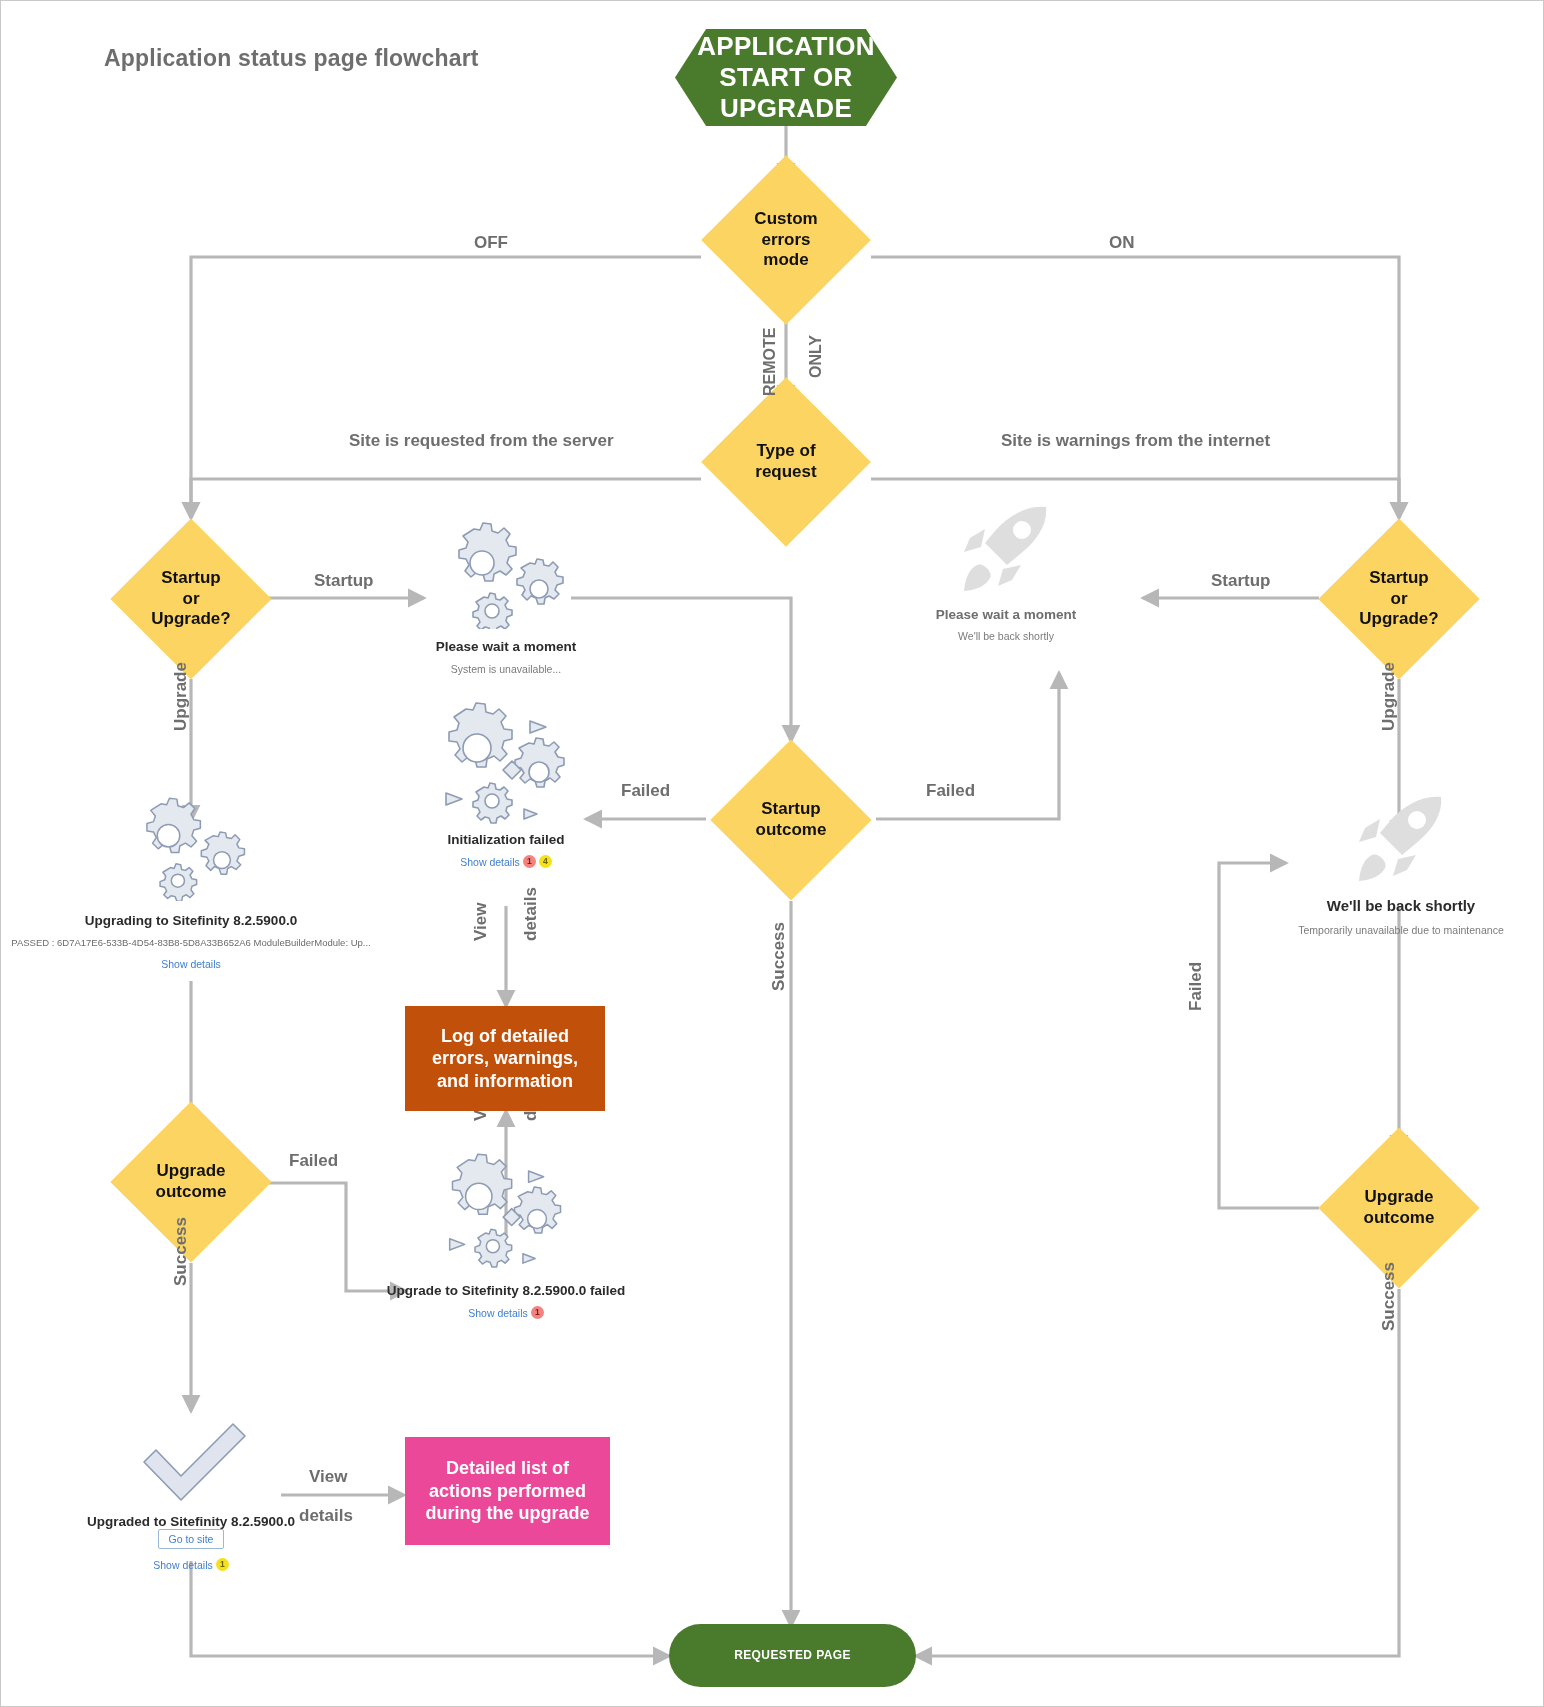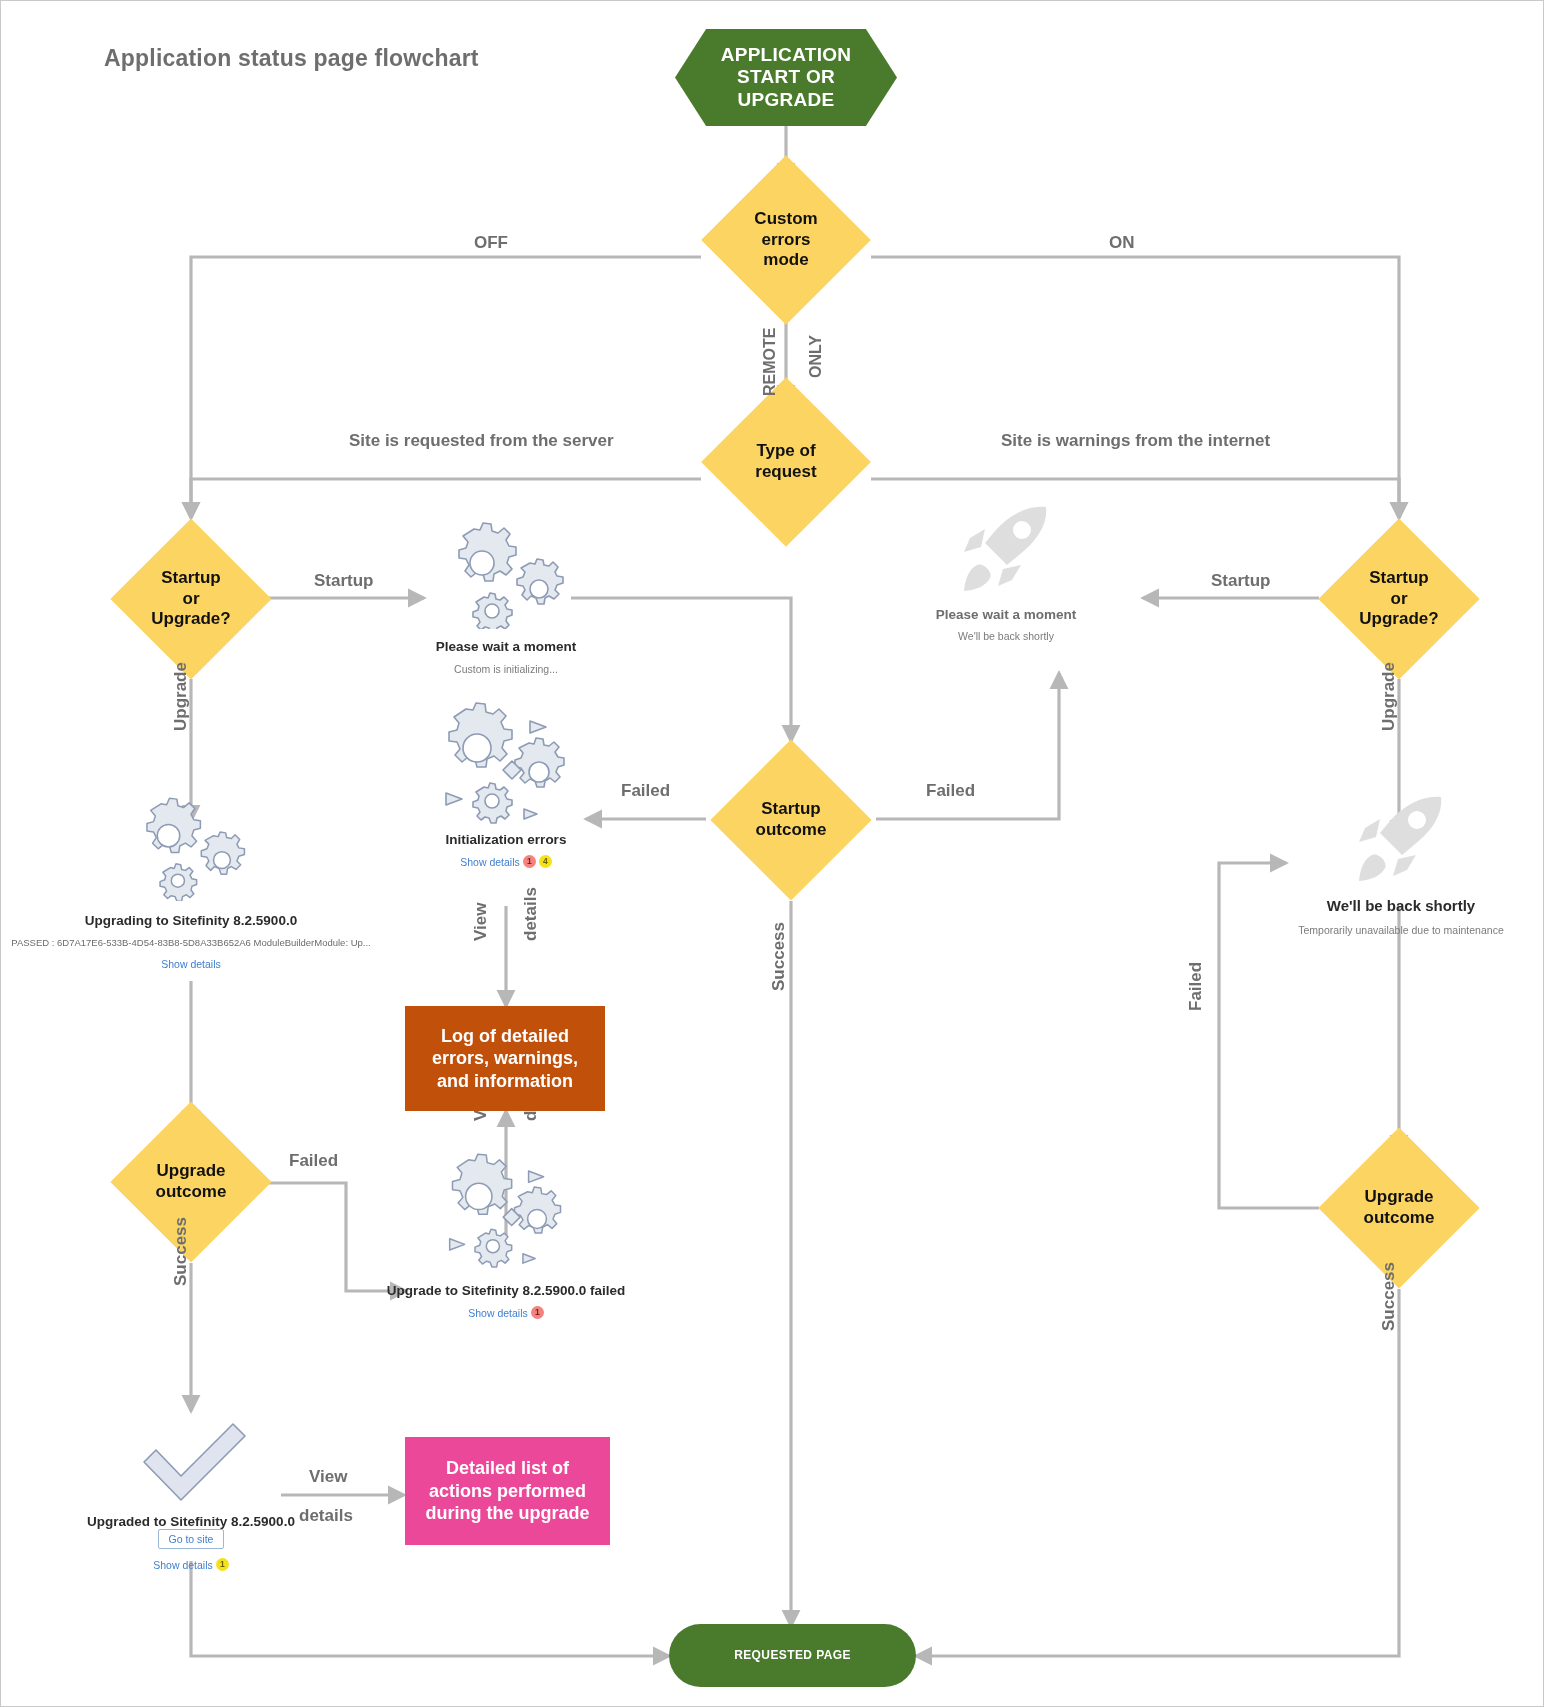--- a/index.html
+++ b/index.html
@@ -40,21 +40,21 @@
     align-items: center;
     justify-content: center;
     text-align: center;
     color: #ffffff;
     font-weight: bold;
     background: #4a7a2c;
     line-height: 1.18;
   }
   .hexagon {
     clip-path: polygon(14% 0%, 86% 0%, 100% 50%, 86% 100%, 14% 100%, 0% 50%);
-    font-size: 19px;
+    font-size: 26px;
     letter-spacing: .3px;
   }
   .stadium {
     border-radius: 999px;
     font-size: 12px;
     letter-spacing: .4px;
   }
   .diamond-wrap { }
   .diamond-text {
     position: absolute;
@@ -310,21 +310,21 @@
       <g fill="#e4e8ef" stroke="#8d9bb5" stroke-width="1.6" stroke-linejoin="round">
         <path d="M48 10 l6 1 3-7 8 1 1 7 6 2 6-5 6 6 -4 6 3 6 7 1 0 8 -7 2 -2 6 5 6 -6 6 -6-4 -6 3 -1 7 -8 0 -2-7 -6-2 -6 5 -6-6 4-6 -3-6 -7-1 0-8 7-2 2-6 -5-6z"></path>
         <circle cx="56" cy="44" r="12" fill="#ffffff"></circle>
         <path d="M104 44 l5 1 2-5 6 1 1 5 5 1 4-4 5 5 -3 5 2 4 6 1 0 6 -6 2 -2 5 4 4 -5 5 -5-3 -4 2 -1 6 -6 0 -2-6 -5-2 -4 4 -5-5 3-5 -2-4 -6-1 0-6 6-2 2-5 -4-4z"></path>
         <circle cx="113" cy="70" r="9" fill="#ffffff"></circle>
         <path d="M58 78 l4 1 2-5 5 1 1 5 4 1 4-3 4 4 -3 4 2 4 5 1 0 5 -5 2 -1 4 3 4 -4 4 -4-3 -4 2 -1 5 -5 0 -2-5 -4-1 -4 3 -4-4 3-4 -2-4 -5-1 0-5 5-2 1-4 -3-4z"></path>
         <circle cx="66" cy="92" r="7" fill="#ffffff"></circle>
       </g>
     </svg>
     <div class="status-title" style="margin-top:10px;">Please wait a moment</div>
-    <div class="status-sub" style="margin-top:9px;">Custom is initializing...</div>
+    <div class="status-sub" style="margin-top:9px;">System is unavailable...</div>
   </div>
 
   <div class="abs center-col" style="left:900px; top:500px; width:210px;">
     <svg class="icon-svg" width="110" height="100" viewBox="0 0 110 100">
       <g fill="#dedede">
         <path d="M95 6 C77 4 58 14 44 30 L34 42 l22 22 12-10 C86 40 97 23 95 6 Z"></path>
         <circle cx="71" cy="29" r="9" fill="#ffffff"></circle>
         <path d="M34 28 l-15 9 -6 14 17 -5 z"></path>
         <path d="M70 64 l-9 15 -14 6 5 -17 z"></path>
         <path d="M26 64 c-8 4 -12 14 -13 26 12 -1 22 -5 26 -13 3 -6 -7 -16 -13 -13 z"></path>
@@ -342,21 +342,21 @@
         <path d="M105 42 l5 1 2-6 7 1 1 6 5 1 5-4 5 5 -4 5 3 5 6 1 0 7 -6 2 -2 5 4 5 -5 5 -5-4 -5 3 -1 6 -7 0 -2-6 -5-2 -5 4 -5-5 4-5 -3-5 -6-1 0-7 6-2 2-5 -4-5z"></path>
         <circle cx="115" cy="71" r="10" fill="#ffffff"></circle>
         <path d="M60 86 l4 1 2-5 5 1 1 5 4 1 4-3 4 4 -3 4 2 4 5 1 0 5 -5 2 -1 4 3 4 -4 4 -4-3 -4 2 -1 5 -5 0 -2-5 -4-1 -4 3 -4-4 3-4 -2-4 -5-1 0-5 5-2 1-4 -3-4z"></path>
         <circle cx="68" cy="100" r="7" fill="#ffffff"></circle>
         <path d="M106 20 l16 6 -16 6 z"></path>
         <path d="M88 60 l9 9 -9 9 -9-9 z"></path>
         <path d="M22 92 l16 6 -16 6 z"></path>
         <path d="M100 108 l13 5 -13 5 z"></path>
       </g>
     </svg>
-    <div class="status-title" style="margin-top:6px;">Initialization errors</div>
+    <div class="status-title" style="margin-top:6px;">Initialization failed</div>
     <div style="margin-top:8px; display:flex; align-items:center;">
       <span class="show-details">Show details</span>
       <span class="badge badge-red">1</span>
       <span class="badge badge-yellow">4</span>
     </div>
   </div>
 
   <div class="abs center-col" style="left:30px; top:790px; width:320px;">
     <svg class="icon-svg" width="150" height="110" viewBox="0 0 160 110">
       <g fill="#e4e8ef" stroke="#8d9bb5" stroke-width="1.6" stroke-linejoin="round">

